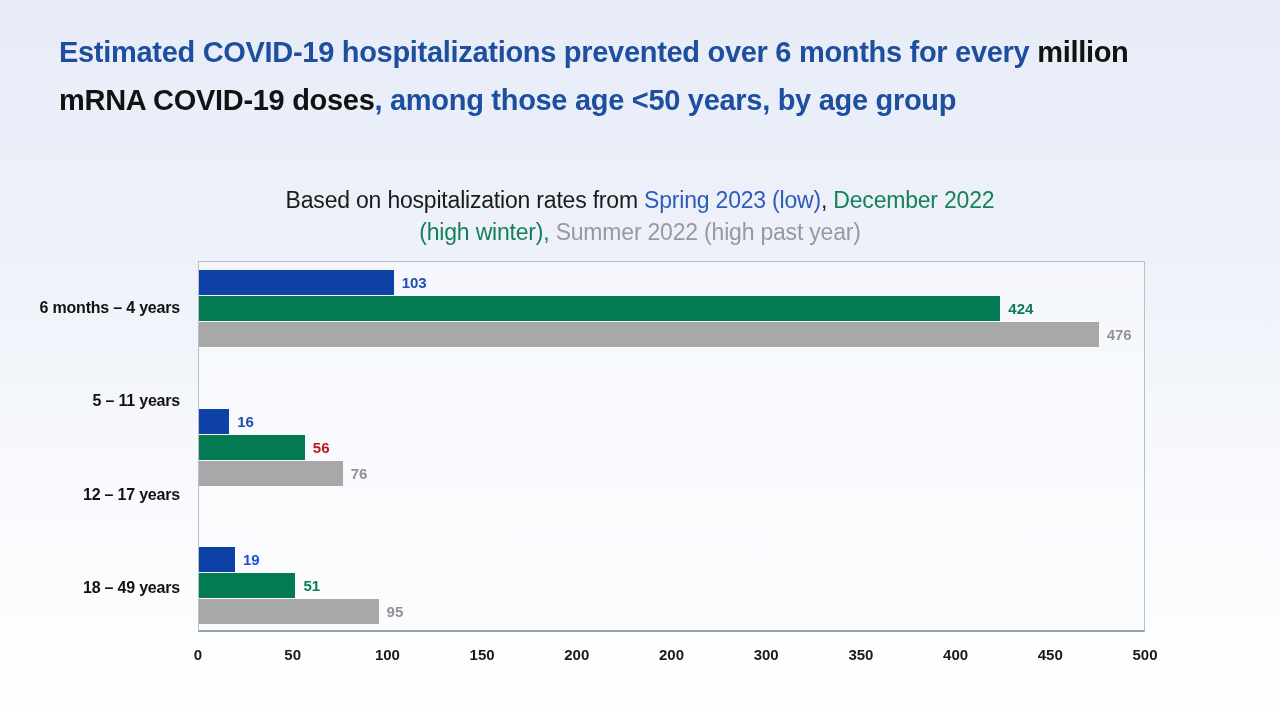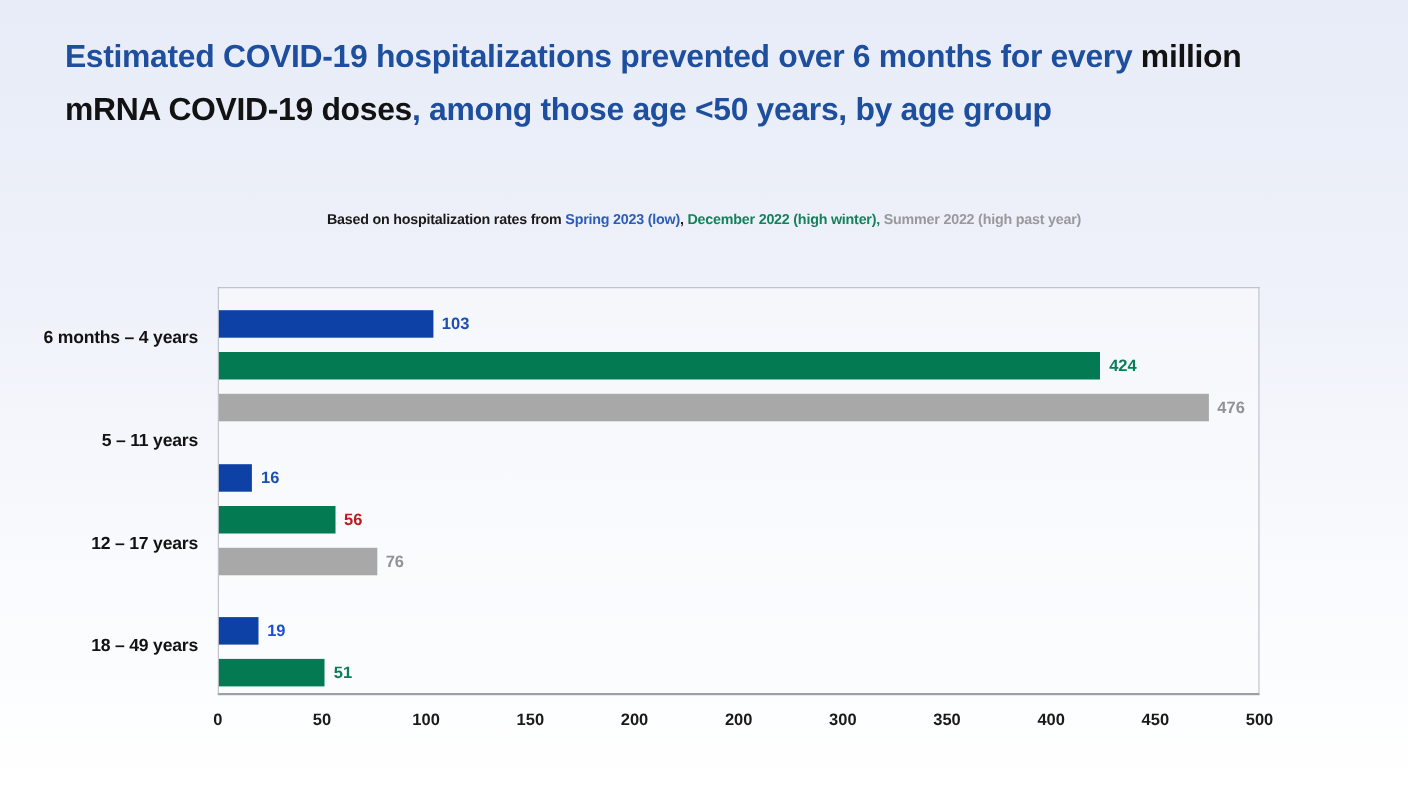--- a/index.html
+++ b/index.html
@@ -13,39 +13,39 @@
     position: absolute; left: 59px; top: 28px; width: 1105px;
     font-size: 29px; font-weight: bold; line-height: 48px; letter-spacing: -0.3px;
   }
   .t-blue { color: #1e4e9e; }
   .t-black { color: #121212; }
   .subtitle {
     position: absolute; left: 0; top: 184px; width: 100%;
   }
   .subtitle-inner {
     margin: 0 auto; width: 715px; text-align: center;
-    font-size: 13px; font-weight: bold; line-height: 32px; letter-spacing: -0.2px;
+    font-size: 23px; font-weight: normal; line-height: 32px; letter-spacing: -0.2px;
   }
   .s-black { color: #1a1a1a; }
   .s-blue { color: #2d5cb8; }
   .s-green { color: #14805c; }
   .s-gray { color: #98999d; }
 
   .plot {
     position: absolute; left: 198px; top: 261px; width: 947px; height: 371px;
     border: 1px solid #b9bfca; border-bottom: 2px solid #99a0a8;
     background: rgba(250, 251, 254, 0.55);
   }
   .groups {
     width: 100%; height: 100%;
     display: flex; flex-direction: column; justify-content: space-between;
     padding: 8px 0 5px 0;
   }
   .group { display: flex; flex-direction: column; }
-  .bar-row { height: 25px; margin-bottom: 1px; display: flex; align-items: center; white-space: nowrap; margin-top: 12px; }
+  .bar-row { height: 25px; margin-bottom: 1px; display: flex; align-items: center; white-space: nowrap; }
   .bar { height: 25px; flex: none; }
   .bar-label { margin-left: 8px; font-size: 15px; font-weight: bold; line-height: 25px; }
 
   .ylabels {
     position: absolute; left: 0; top: 261px; width: 188px; height: 371px;
     display: flex; flex-direction: column; justify-content: space-between;
     padding: 8px 0 5px 0;
   }
   .ylabel-row {
     height: 77px; display: flex; align-items: center; justify-content: flex-end;
@@ -110,20 +110,24 @@
       </div>
       <div class="group">
         <div class="bar-row">
           <div class="bar" style="width: 3.8%; background: rgb(14, 65, 166);"></div>
           <span class="bar-label" style="color: #1d4ed8;">19</span>
         </div>
         <div class="bar-row">
           <div class="bar" style="width: 10.2%; background: rgb(4, 122, 83);"></div>
           <span class="bar-label" style="color: rgb(11, 125, 85);">51</span>
         </div>
+        <div class="bar-row">
+          <div class="bar" style="width: 19%; background: rgb(168, 168, 168);"></div>
+          <span class="bar-label" style="color: rgb(144, 146, 151);">95</span>
+        </div>
       </div>
     </div>
 </div>
 
 <div class="xticks">
     <span class="xtick" style="left: 0%;">0</span>
     <span class="xtick" style="left: 10%;">50</span>
     <span class="xtick" style="left: 20%;">100</span>
     <span class="xtick" style="left: 30%;">150</span>
     <span class="xtick" style="left: 40%;">200</span>

